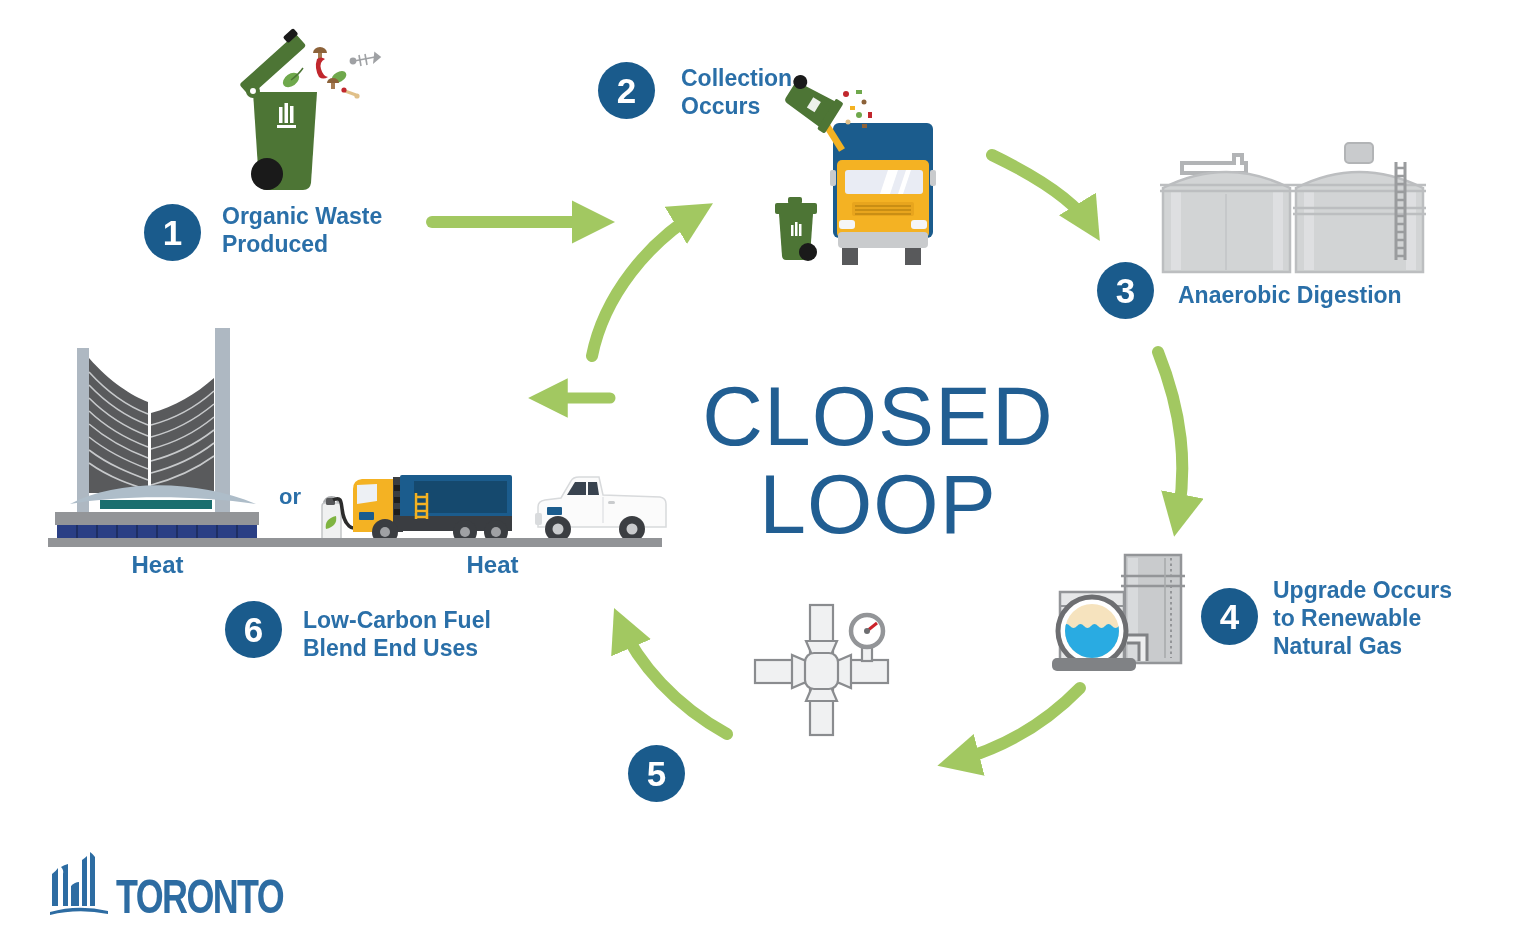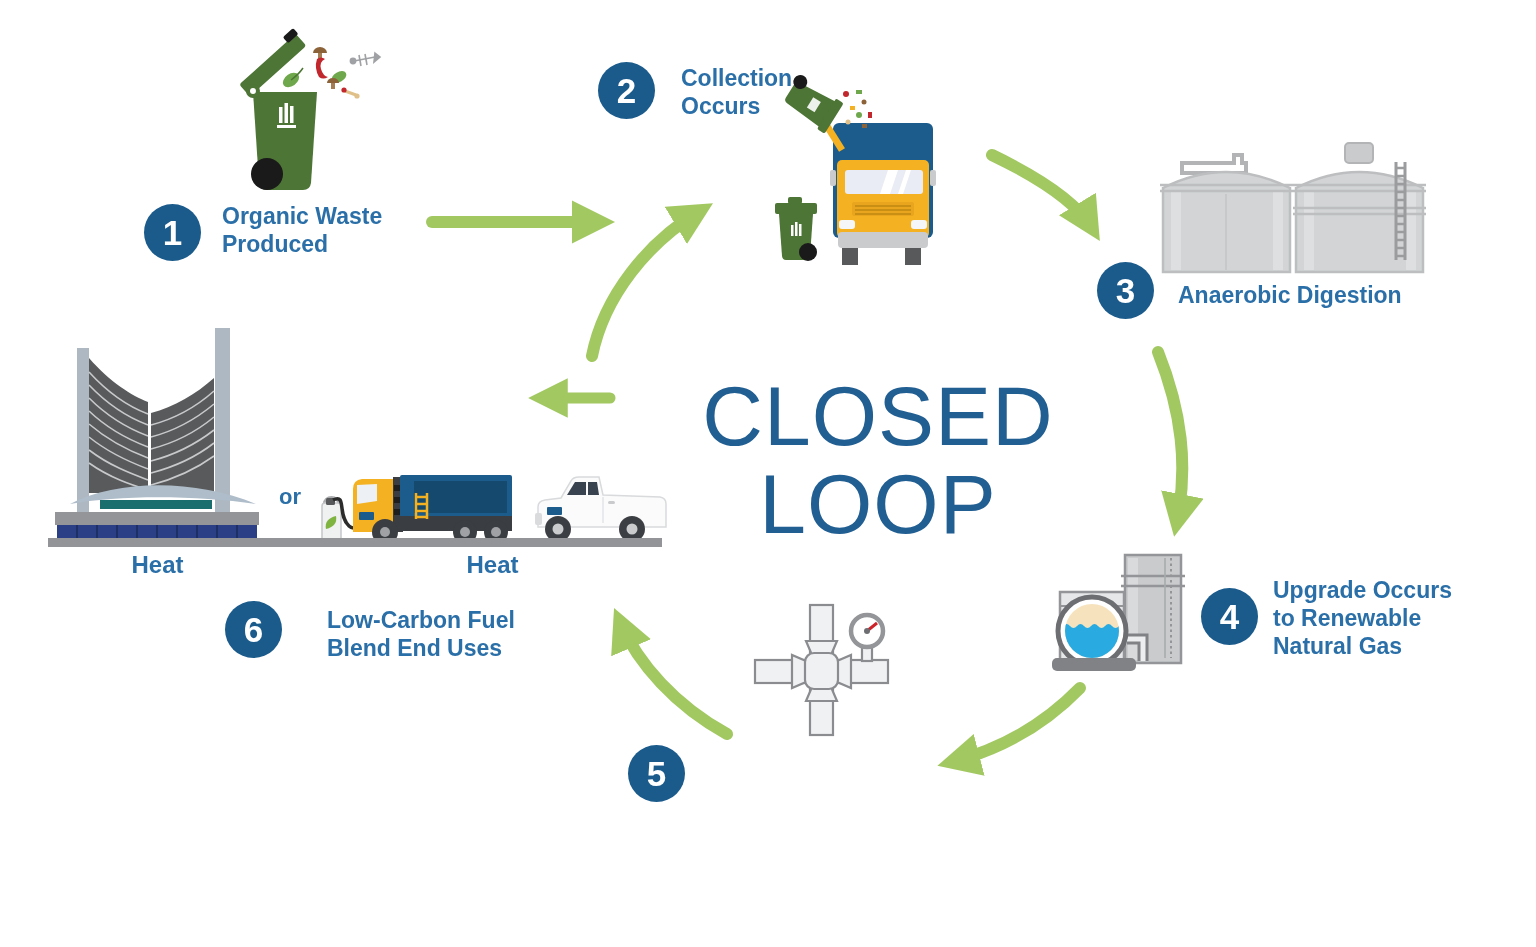--- a/index.html
+++ b/index.html
@@ -302,25 +302,38 @@
 
   <div class="badge" style="left:1097px;top:262px;">3</div>
   <div class="step-label nowrap" style="left:1178px;top:281px;">Anaerobic Digestion</div>
 
   <div class="badge" style="left:1201px;top:588px;">4</div>
   <div class="step-label" style="left:1273px;top:576px;width:185px;">Upgrade Occurs to Renewable Natural Gas</div>
 
   <div class="badge" style="left:628px;top:745px;">5</div>
 
   <div class="badge" style="left:225px;top:601px;">6</div>
-  <div class="step-label" style="left:303px;top:606px;width:210px;margin-left:24px;">Low-Carbon Fuel Blend End Uses</div>
+  <div class="step-label" style="left:303px;top:606px;width:210px;">Low-Carbon Fuel Blend End Uses</div>
 
   <div class="center-title">
     <span>CLOSED</span>
     <span>LOOP</span>
   </div>
 
   <div class="use-label" style="left:110px;top:551px;width:95px;">Heat</div>
   <div class="or-label">or</div>
   <div class="use-label" style="left:445px;top:551px;width:95px;">Heat</div>
 
+  <div class="logo-row">
+    <svg width="62" height="70" viewBox="0 0 62 70">
+      <g style="fill:var(--logo-blue,#2D6CA2)">
+        <path d="M4,26 q4,-3 6,-6 L10,58 L4,58 Z"></path>
+        <path d="M13,19 q3,3 2,7 L15,58 L20,58 L20,16 q-4,1 -7,3 Z"></path>
+        <path d="M23,38 q4,-4 8,-4 L31,58 L23,58 Z"></path>
+        <path d="M34,12 q3,-2 5,-4 L39,58 L34,58 Z"></path>
+        <path d="M42,4 q3,2 5,5 L47,58 L42,58 Z"></path>
+        <path d="M2,64 Q30,56 60,63 L60,66 Q30,60 2,67 Z"></path>
+      </g>
+    </svg>
+    <span class="logo-word">TORONTO</span>
+  </div>
 
 </div>
 
 </body></html>

